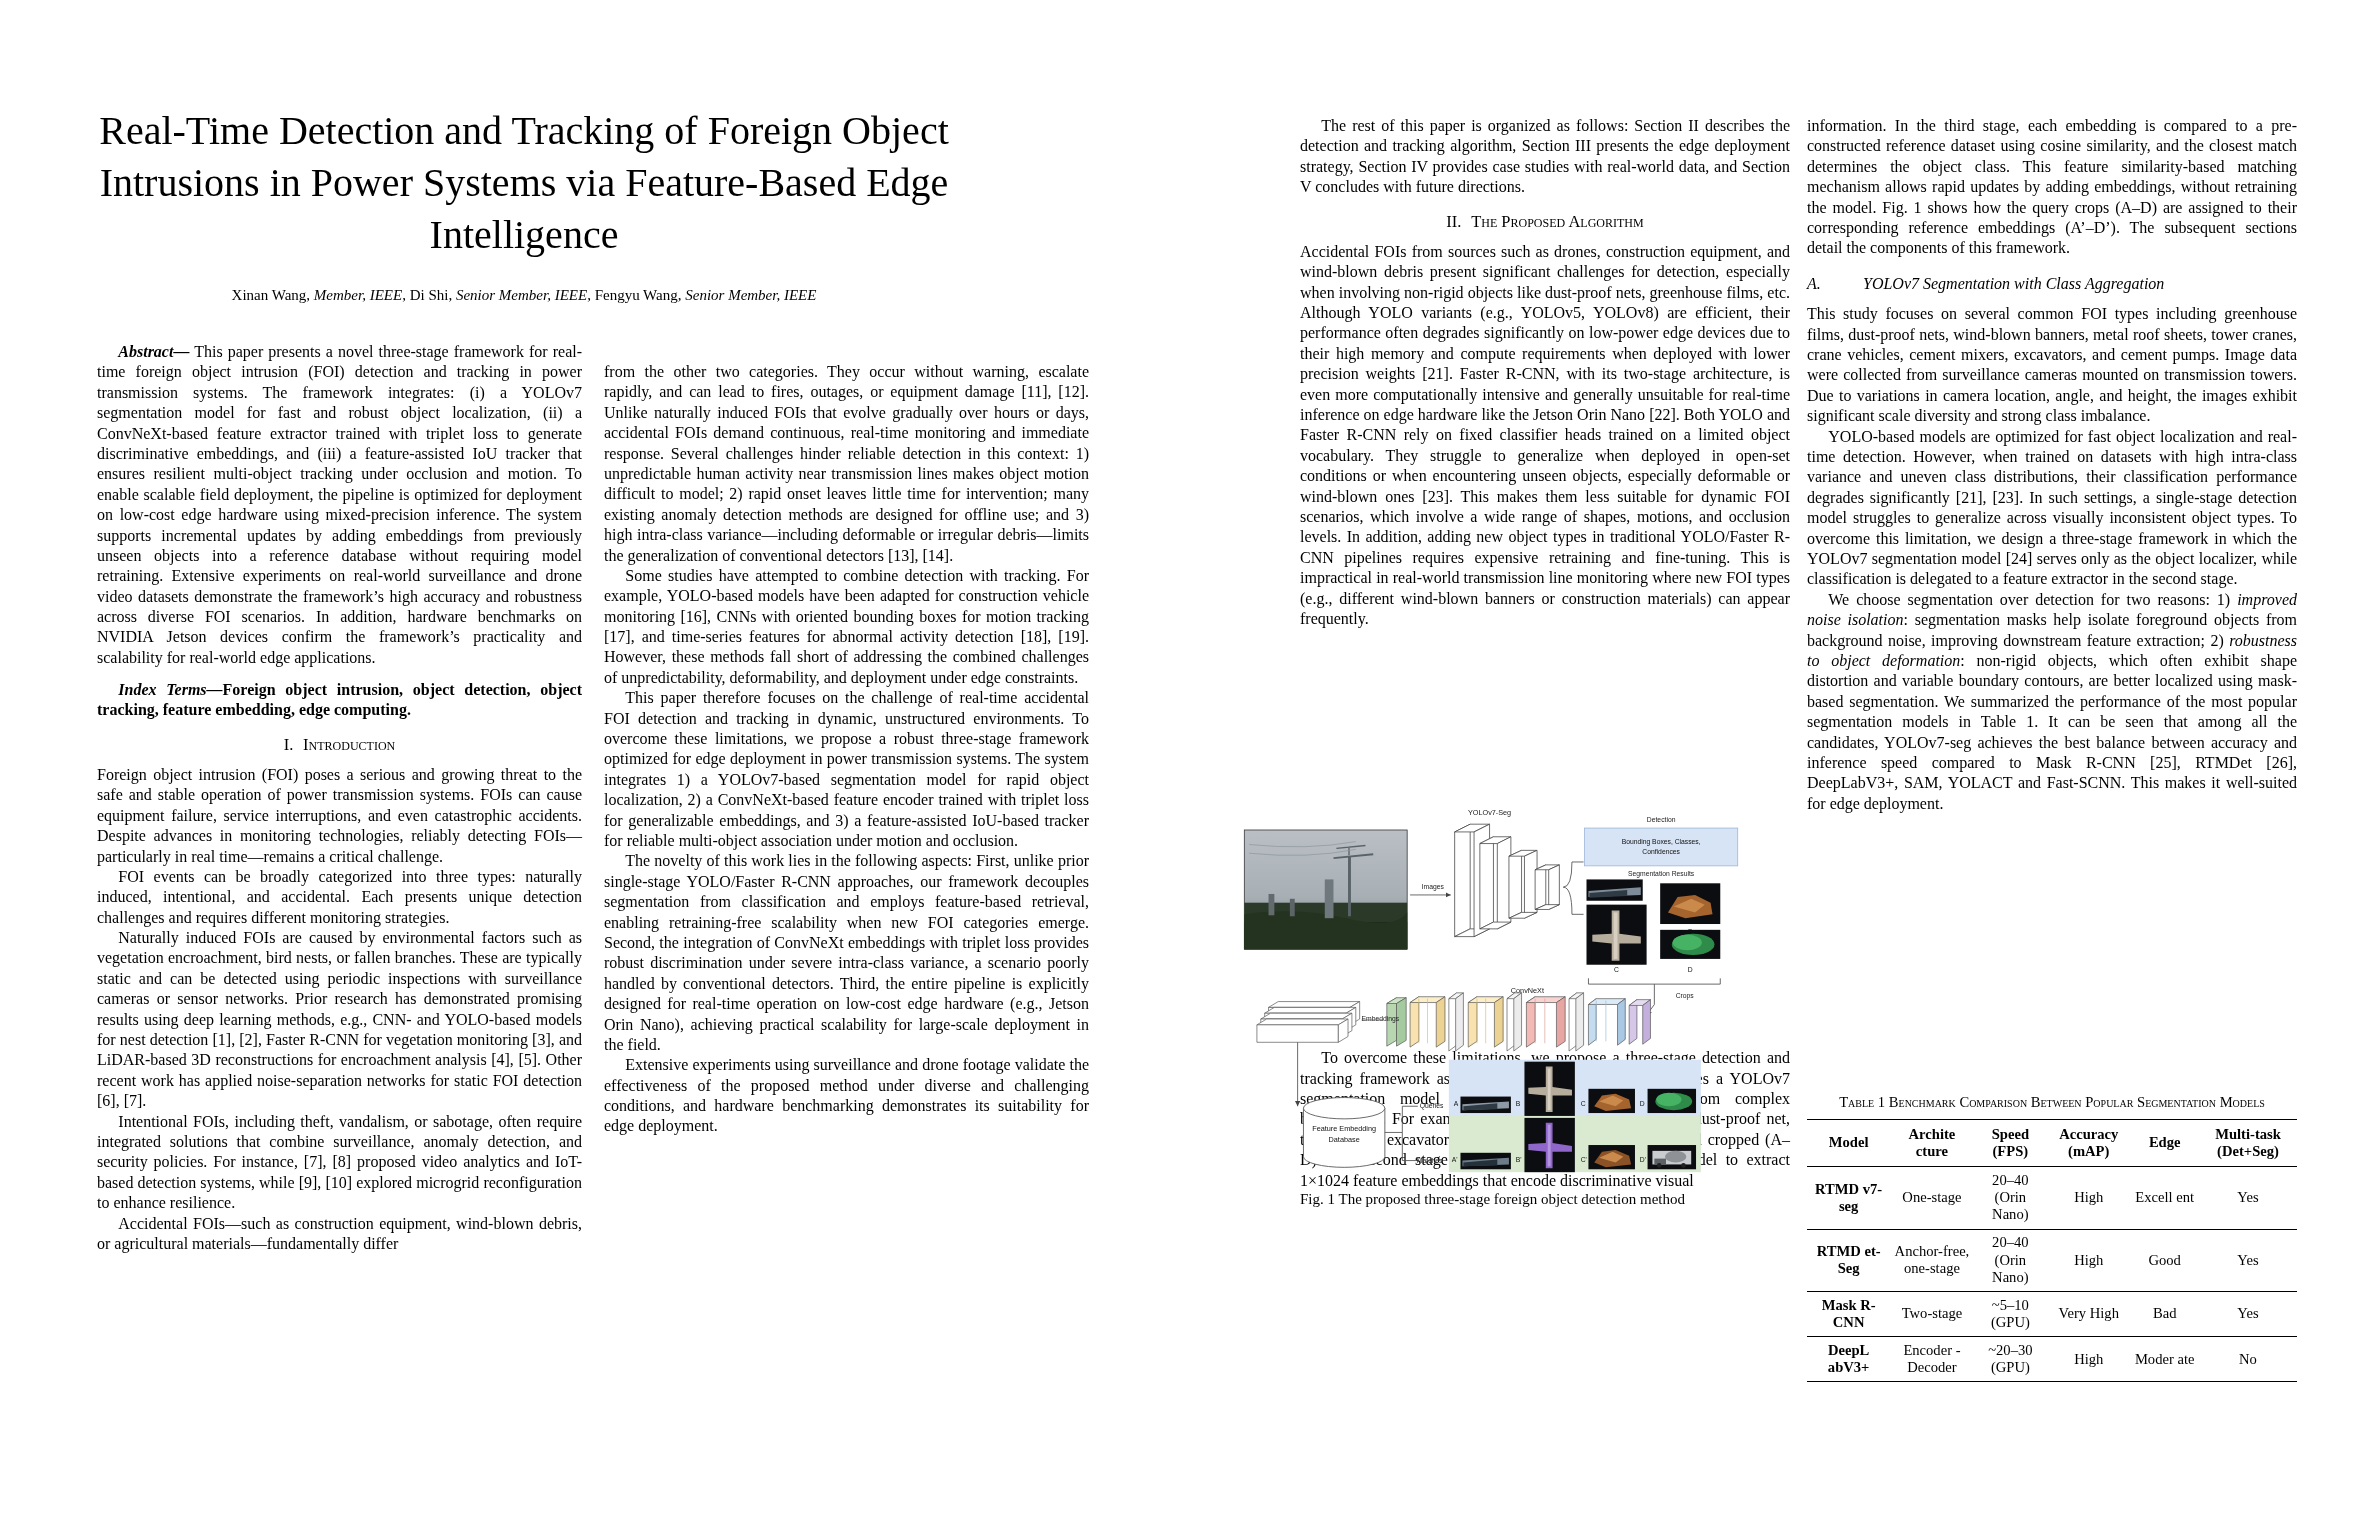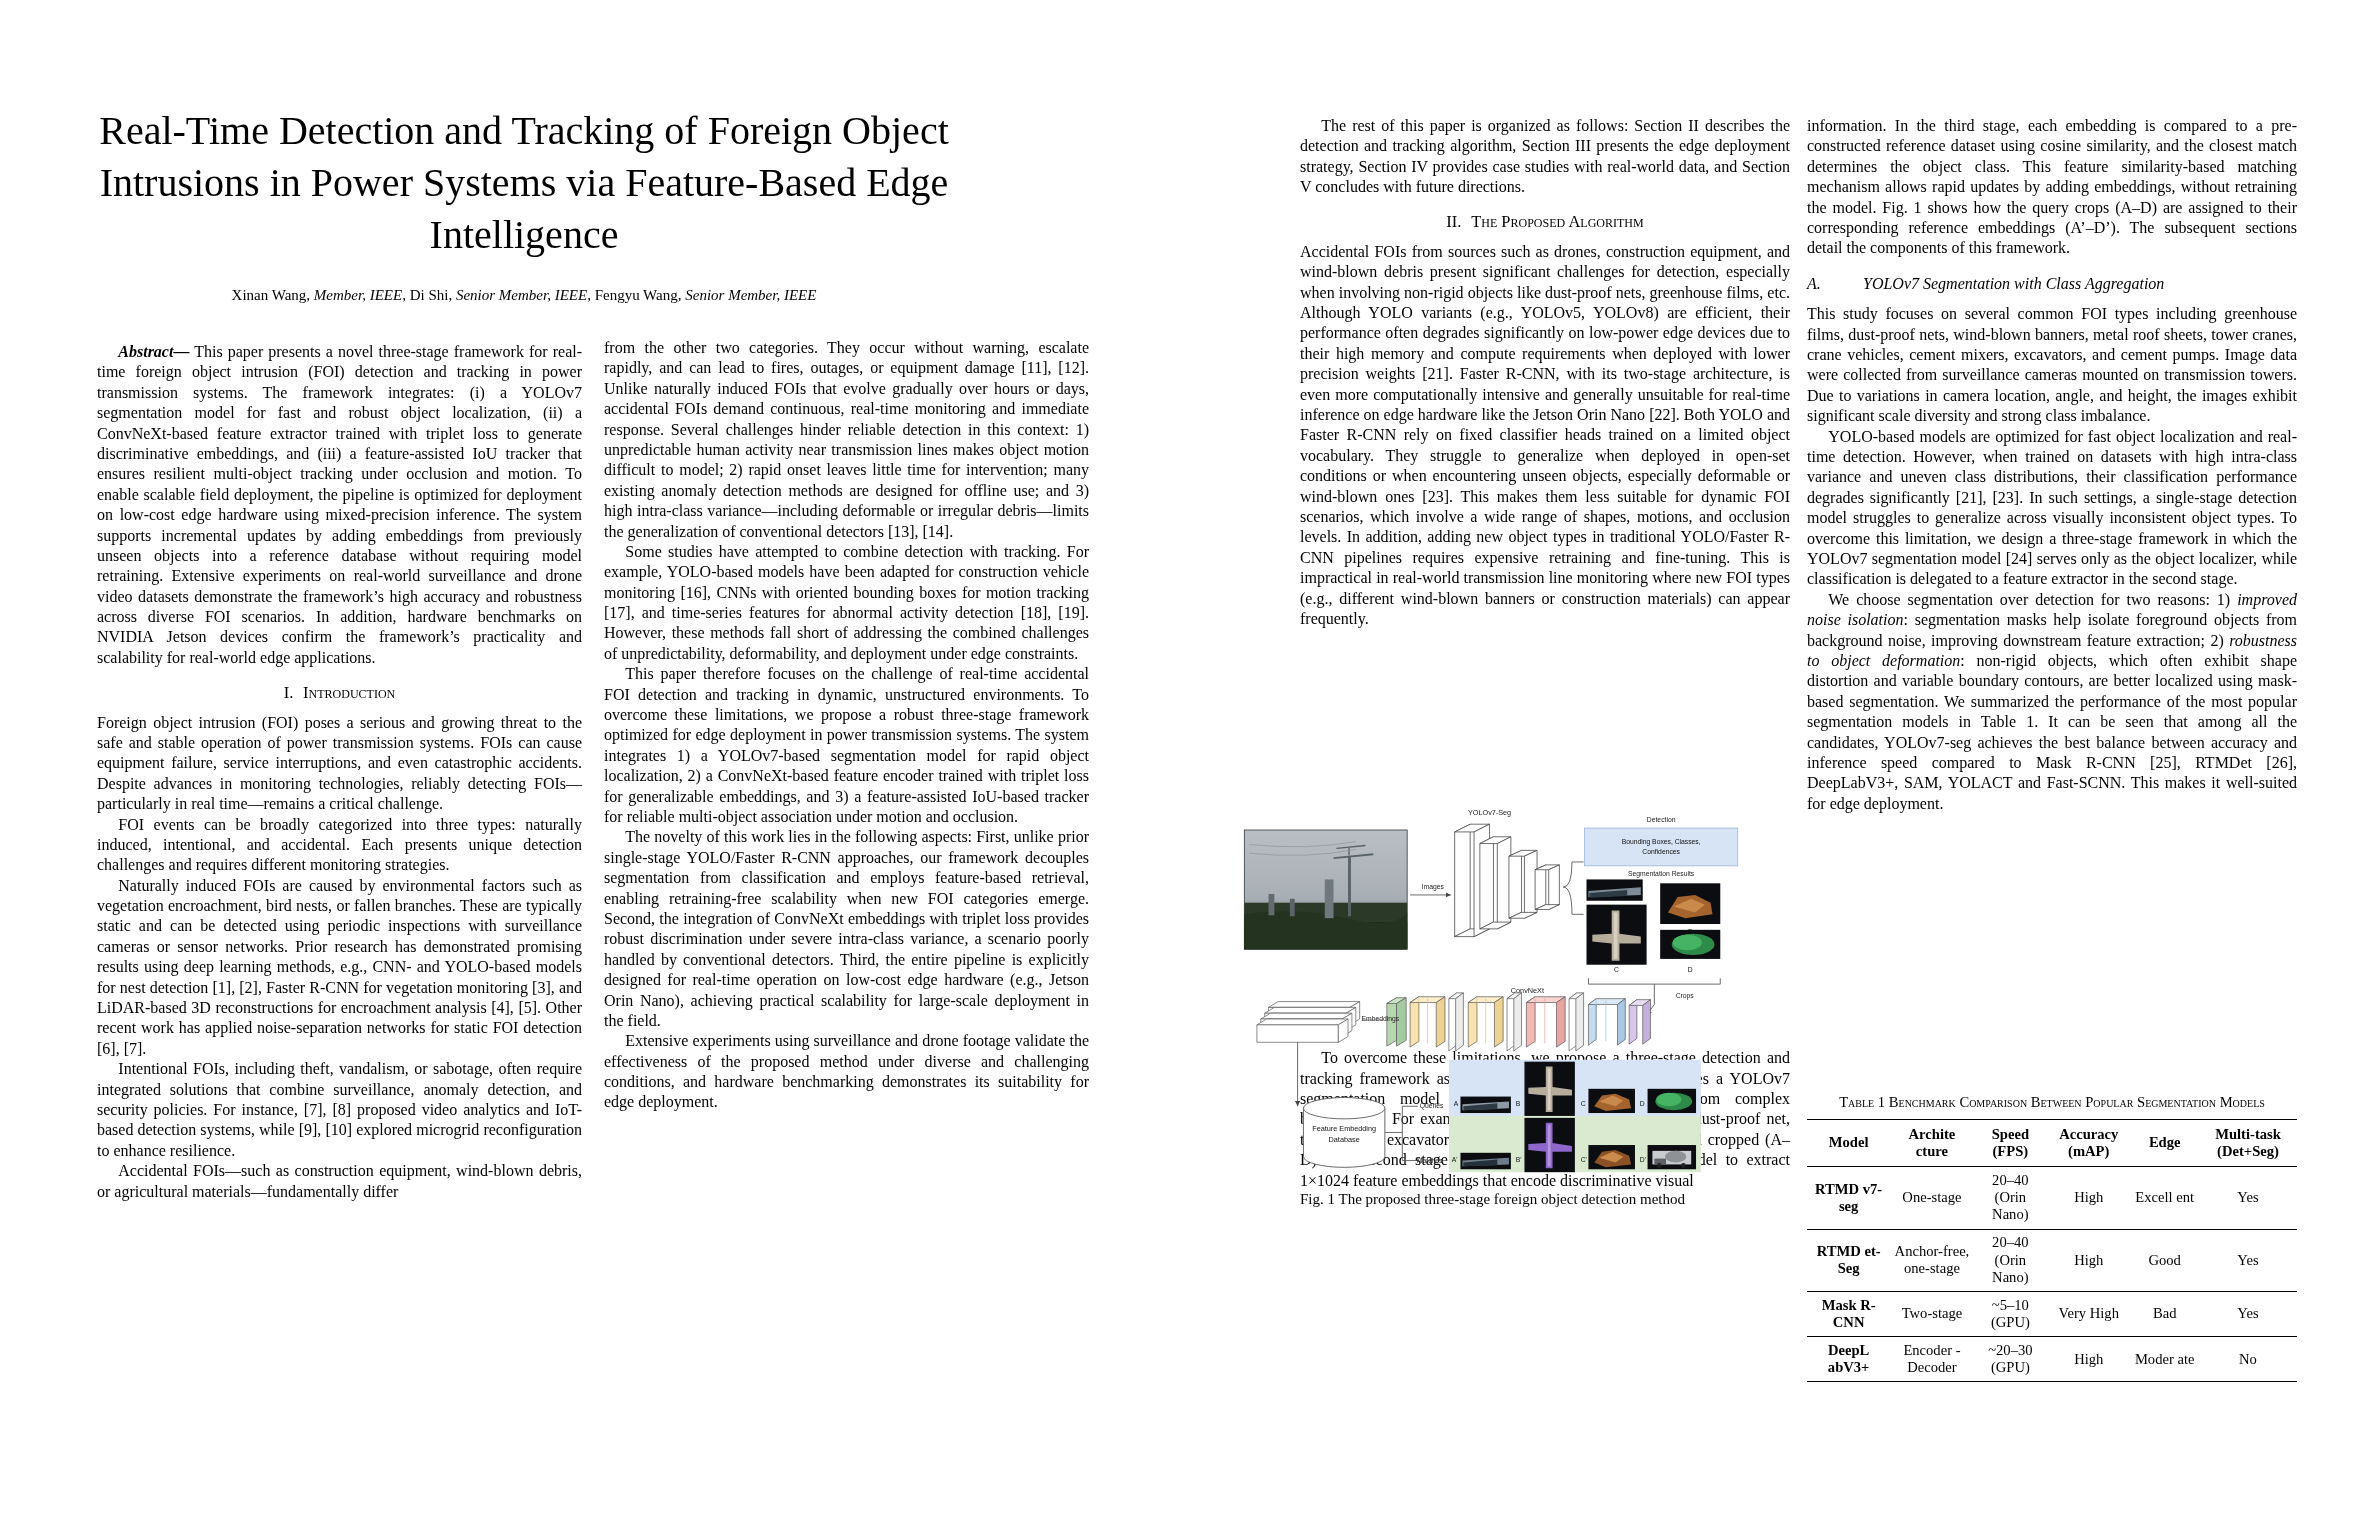--- a/index.html
+++ b/index.html
@@ -46,21 +46,21 @@
     line-height:1.275;
     text-align:justify;
     -webkit-hyphens:auto; hyphens:auto;
   }
   .col p {
     margin:0;
     text-indent:21.3px;
   }
   .col p.noindent { text-indent:0; }
   .col1 { left:97px;  top:342px; width:485px; }
-  .col2 { left:604px;  top:338px; width:485px; }
+  .col2 { left:604px;  top:362px; width:485px; }
   .col3 { left:1300px; top:116px; width:490px; }
   .col4 { left:1807px; top:116px; width:490px; }
 
   .sec-head {
     text-align:center;
     margin:13.6px 0 9.7px 0;
     font-size:16.5px;
     font-variant:small-caps;
     text-indent:0 !important;
   }
@@ -142,20 +142,21 @@
 
   <div class="title-block">
     <h1 class="paper-title">Real-Time Detection and Tracking of Foreign Object Intrusions in Power Systems via Feature-Based Edge Intelligence</h1>
     <div class="authors">
       <span>Xinan Wang, </span><span class="it">Member, IEEE</span><span>, Di Shi, </span><span class="it">Senior Member, IEEE</span><span>, Fengyu Wang, </span><span class="it">Senior Member, IEEE</span>
     </div>
   </div>
 
   <div class="col col1">
     <p><span class="abs-lead">Abstract—</span><span> This paper presents a novel three-stage framework for real-time foreign object intrusion (FOI) detection and tracking in power transmission systems. The framework integrates: (i) a YOLOv7 segmentation model for fast and robust object localization, (ii) a ConvNeXt-based feature extractor trained with triplet loss to generate discriminative embeddings, and (iii) a feature-assisted IoU tracker that ensures resilient multi-object tracking under occlusion and motion. To enable scalable field deployment, the pipeline is optimized for deployment on low-cost edge hardware using mixed-precision inference. The system supports incremental updates by adding embeddings from previously unseen objects into a reference database without requiring model retraining. Extensive experiments on real-world surveillance and drone video datasets demonstrate the framework’s high accuracy and robustness across diverse FOI scenarios. In addition, hardware benchmarks on NVIDIA Jetson devices confirm the framework’s practicality and scalability for real-world edge applications.</span></p>
+    <p style="margin-top:11.6px"><span class="lead idx" style="font-style:italic">Index Terms—</span><span class="idx">Foreign object intrusion, object detection, object tracking, feature embedding, edge computing.</span></p>
 
     <div class="sec-head">
       <span class="num">I.</span><span>Introduction</span>
     </div>
 
     <p class="noindent">Foreign object intrusion (FOI) poses a serious and growing threat to the safe and stable operation of power transmission systems. FOIs can cause equipment failure, service interruptions, and even catastrophic accidents. Despite advances in monitoring technologies, reliably detecting FOIs—particularly in real time—remains a critical challenge.</p>
     <p>FOI events can be broadly categorized into three types: naturally induced, intentional, and accidental. Each presents unique detection challenges and requires different monitoring strategies.</p>
     <p>Naturally induced FOIs are caused by environmental factors such as vegetation encroachment, bird nests, or fallen branches. These are typically static and can be detected using periodic inspections with surveillance cameras or sensor networks. Prior research has demonstrated promising results using deep learning methods, e.g., CNN- and YOLO-based models for nest detection [1], [2], Faster R-CNN for vegetation monitoring [3], and LiDAR-based 3D reconstructions for encroachment analysis [4], [5]. Other recent work has applied noise-separation networks for static FOI detection [6], [7].</p>
     <p>Intentional FOIs, including theft, vandalism, or sabotage, often require integrated solutions that combine surveillance, anomaly detection, and security policies. For instance, [7], [8] proposed video analytics and IoT-based detection systems, while [9], [10] explored microgrid reconfiguration to enhance resilience.</p>
     <p>Accidental FOIs—such as construction equipment, wind-blown debris, or agricultural materials—fundamentally differ</p>

